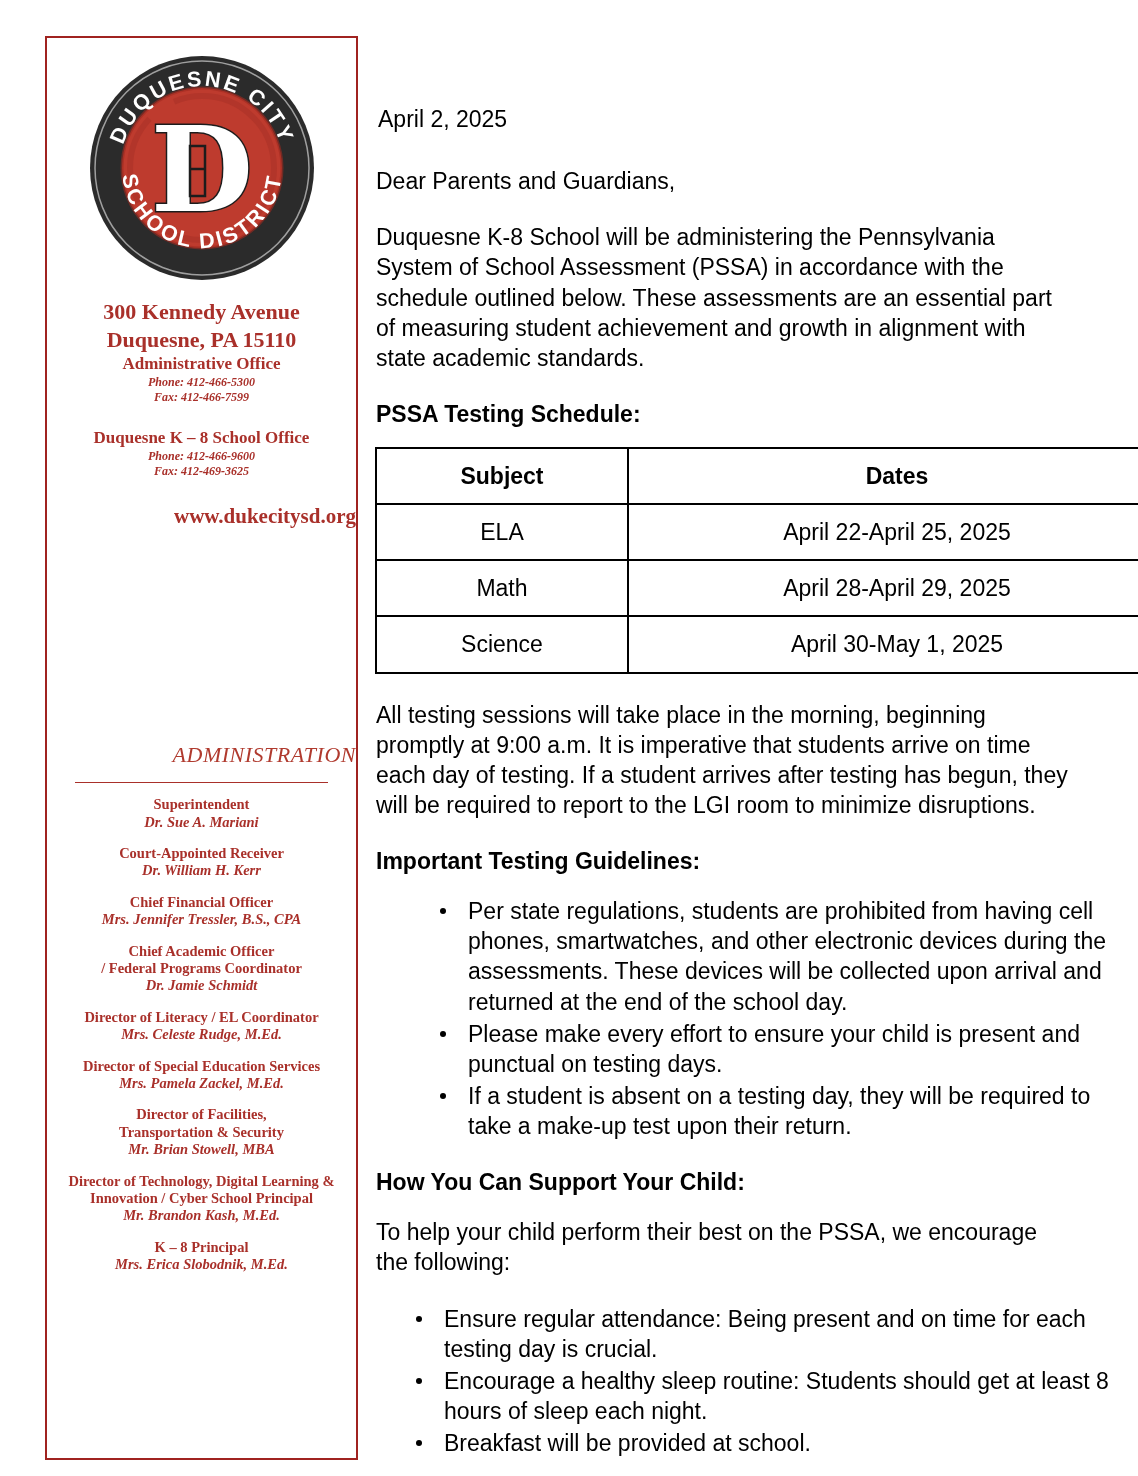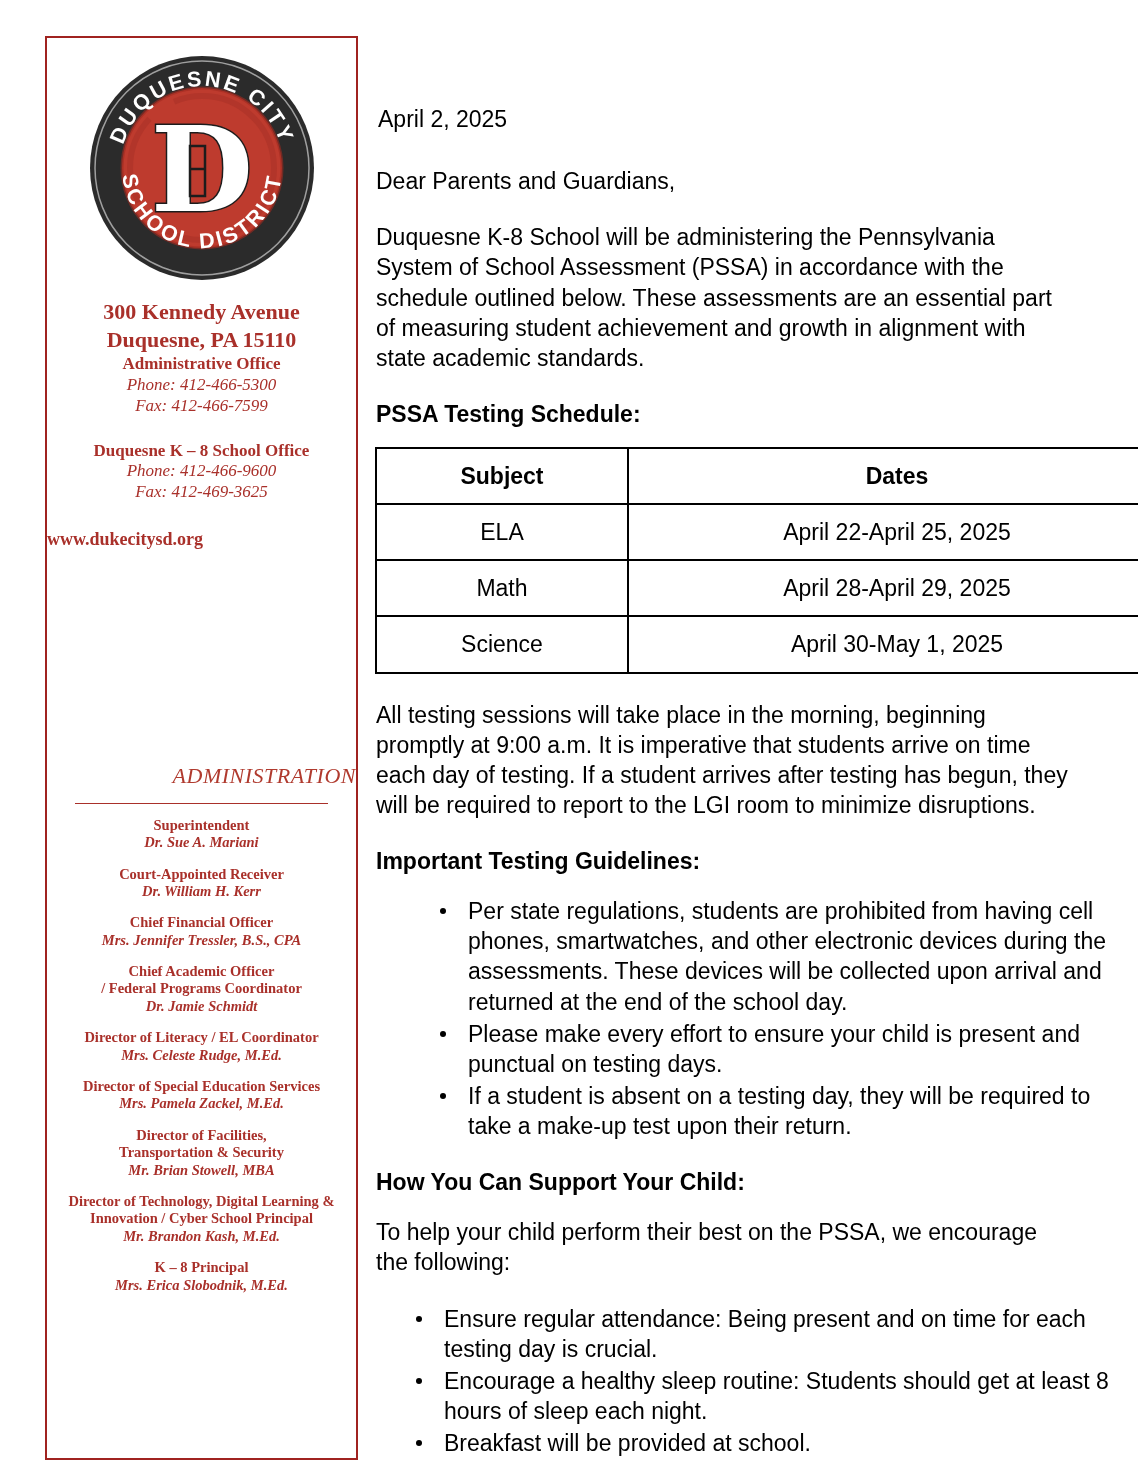--- a/index.html
+++ b/index.html
@@ -51,30 +51,31 @@
     font-family: "Liberation Serif", serif;
     color: #A9302A;
     line-height: 1.22;
   }
   .contact-head {
     font-weight: bold;
     font-size: 17px;
   }
   .contact-line {
     font-style: italic;
-    font-size: 17px;
+    font-size: 12px;
+    font-weight: bold;
   }
   #contact-admin { }
   #contact-k8 { margin-top: 24px; }
   #website {
-    text-align: left;
+    text-align: right;
     font-family: "Liberation Serif", serif;
     color: #A9302A;
     font-weight: bold;
-    font-size: 18px;
+    font-size: 21px;
     margin-top: 26px;
   }
 
   #admin-title {
     text-align: right;
     font-family: "Liberation Serif", serif;
     color: #B03A2E;
     font-style: italic;
     font-size: 22px;
     letter-spacing: 0.5px;

